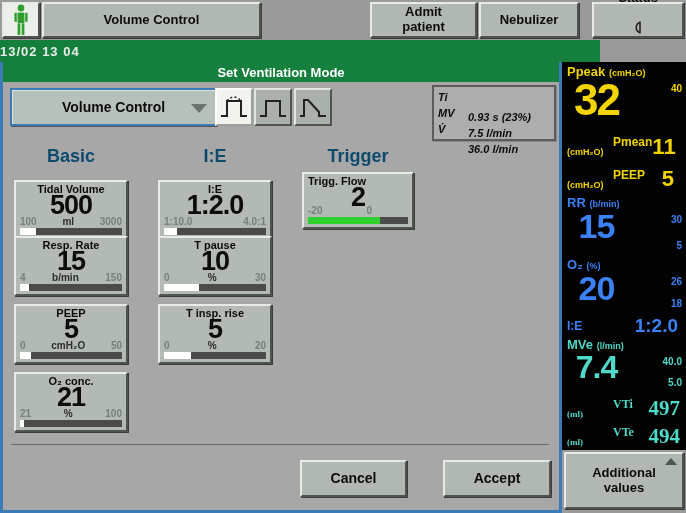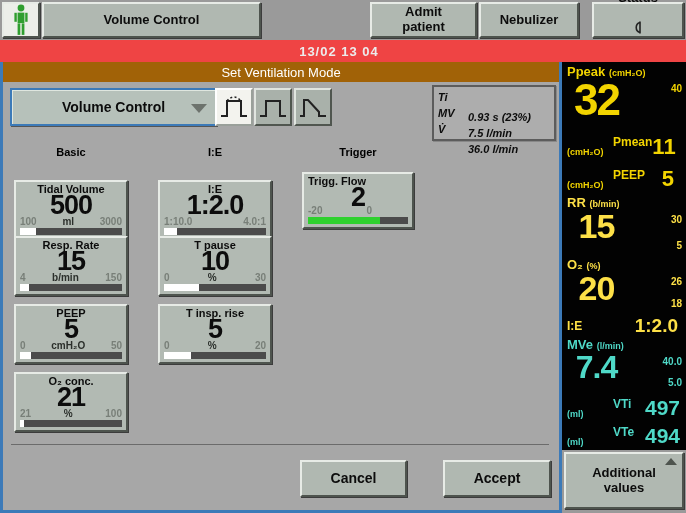--- a/index.html
+++ b/index.html
@@ -25,33 +25,33 @@
   
   .topbar { position:absolute; left:0; top:0; width:686px; height:40px; background:#9a9a9a; }
   .patient-btn { left:2px; top:2px; width:38px; height:36px; background:#eceee9; }
   .mode-btn    { left:42px; top:2px; width:219px; height:36px; }
   .admit-btn   { left:370px; top:2px; width:107px; height:36px; }
   .neb-btn     { left:479px; top:2px; width:100px; height:36px; }
   .status-btn  { left:592px; top:2px; width:92px; height:36px; flex-direction:column; }
   .status-btn svg { margin-top:1px; }
   
   .clock-strip {
-    position:absolute; left:0; top:40px; width:686px; height:22px; background:#ef4444;
-    display:flex; align-items:center; justify-content:center;
+    position:absolute; left:0; top:40px; width:600px; height:22px; background:#15803d;
+    display:flex; align-items:center; justify-content:flex-start;
   }
   .clock-strip span { color:#ececec; font-weight:bold; font-size:13px; padding-right:8px; letter-spacing:1px; }
   
   .dialog {
     position:absolute; left:0; top:62px; width:562px; height:451px;
     background:#a7a7a7;
     border-left:3px solid #3c7ab8; border-right:3px solid #3c7ab8; border-bottom:3px solid #3c7ab8;
   }
   .dialog-title {
-    position:absolute; left:0; top:0; width:556px; height:20px; background:#a16207;
-    color:#fff; font-weight:normal; font-size:13px;
+    position:absolute; left:0; top:0; width:556px; height:20px; background:#15803d;
+    color:#fff; font-weight:bold; font-size:13px;
     display:flex; align-items:center; justify-content:center;
   }
   .mode-select {
     position:absolute; left:7px; top:26px; width:207px; height:38px;
     background:#b6c1ba; border:2px solid #3c7ab8;
     box-shadow:inset 1px 1px 0 #dfe6df, 1px 1px 0 #555;
     display:flex; align-items:center; justify-content:center;
     font-weight:bold; font-size:14px; color:#0c0c0c; cursor:pointer;
   }
   .dd-arrow {
@@ -70,21 +70,21 @@
   .info-box {
     position:absolute; left:429px; top:23px; width:124px; height:56px;
     background:#adadad; border:2px solid #5c5c5c; box-shadow:1px 1px 0 #888;
     padding:2px 4px; font-size:11px; font-weight:bold; color:#0c0c0c;font-style:italic;
   }
   .info-row { display:flex; height:16px; align-items:center; }
   .info-row .il { width:30px; }
   .info-row .iv { flex:1;margin-top:40px; }
   .col-head {
     position:absolute; top:84px; height:16px;
-    font-weight:bold; font-size:11px; color:#000000; text-align:center;
+    font-weight:bold; font-size:18px; color:#0c4a6e; text-align:center;
   }
   .ch-basic { left:11px; width:114px; }
   .ch-ie { left:155px; width:114px; }
   .ch-trigger { left:299px; width:112px; }
   
   .param {
     position:absolute; width:114px; height:60px;
     background:#b2bab3; border:2px solid;
     border-color:#e7ebe6 #4e544e #4e544e #e7ebe6;
     box-shadow:1px 1px 0 #3c3c3c;
@@ -112,21 +112,21 @@
   .r1 { top:118px; } .r2 { top:174px; } .r3 { top:242px; } .r4 { top:310px; }
   .param--trigger { top:110px; height:57px; }
   .divider { position:absolute; left:8px; right:10px; top:382px; height:1px; background:#6b6b6b; }
   .cancel-btn { left:297px; top:398px; width:107px; height:37px; font-size:14px; }
   .accept-btn { left:440px; top:398px; width:108px; height:37px; font-size:14px; }
   
   .monitor {
     position:absolute; left:562px; top:62px; width:124px; height:388px; background:#020202;
     padding:2px 2px 0 5px; display:flex; flex-direction:column; font-weight:bold;
   }
-  .yellow { color:#f2d400; } .green { color:#fde047; } .cyan { color:#4fd9c8; }
+  .yellow { color:#f2d400; } .green { color:#3b82f6; } .cyan { color:#4fd9c8; }
   .m-label { font-size:13px; }
   .m-unit { font-size:9px; font-weight:bold; }
   .m-bigrow { display:flex; flex:1;gap:32px; }
   .m-bigval { flex:1; text-align:center; line-height:0.95; }
   .m-lims { width:26px; display:flex; flex-direction:column; align-items:flex-end; font-size:10px; padding:4px 2px 6px 0; }
   .m-lims.between { justify-content:space-between; }
   .m-ppeak { height:66px; display:flex; flex-direction:column; }
   .m-ppeak .m-bigval { font-size:44px; letter-spacing:-2px; }
   .m-medrow { display:flex; align-items:center; }
   .m-medrow .m-label2 { flex:1; line-height:1; }
@@ -135,21 +135,21 @@
   .m-medrow .m-medval { font-size:22px; padding-right:10px; }
   .m-pmean { height:34px; } .m-peep { height:32px; }
   .m-rr { height:62px; display:flex; flex-direction:column; }
   .m-rr .m-bigval, .m-o2 .m-bigval { font-size:34px; letter-spacing:-1px; }
   .m-o2 { height:58px; display:flex; flex-direction:column; }
   .m-ie { height:22px; display:flex; align-items:center; }
   .m-ie .m-label { font-size:12px; flex:1; }
   .m-ie .m-ieval { font-size:19px; padding-right:6px; }
   .m-mve { height:58px; display:flex; flex-direction:column; }
   .m-mve .m-bigval { font-size:32px; letter-spacing:-1px; }
-  .m-vt { height:28px; }
+  .m-vt { height:28px;font-family:Liberation Serif, serif; }
   .m-vt .m-medval { font-size:21px; padding-right:4px; }
   
   .additional-btn { left:564px; top:452px; width:120px; height:57px; font-size:13px; }
   .additional-btn .up-tri {
     position:absolute; right:5px; top:4px; width:0; height:0;
     border-left:6px solid transparent; border-right:6px solid transparent;
     border-bottom:7px solid #4e544e;
   }
   svg { display:block; }
 </style>

